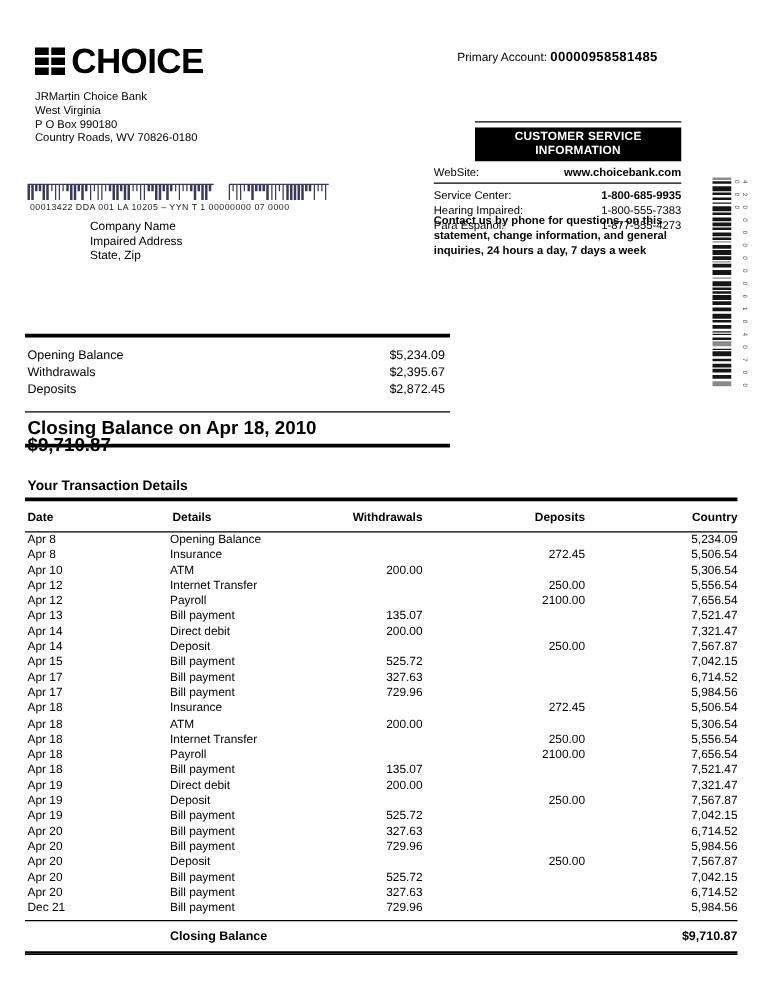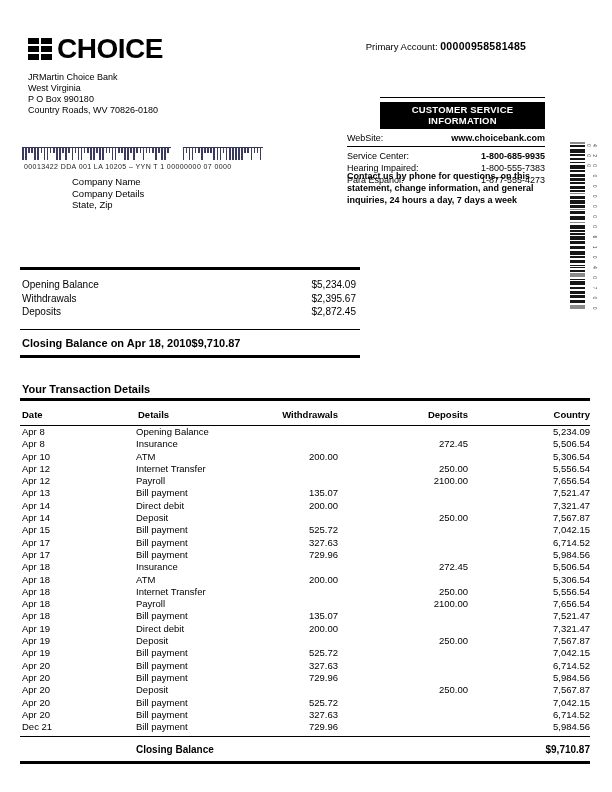--- a/index.html
+++ b/index.html
@@ -40,21 +40,21 @@
   .side-barcode { position:absolute; left:570px; top:142px; width:15px; }
   .side-barcode div { width:15px; }
   .side-digits { position:absolute; left:586px; top:144px; height:170px;
                  writing-mode:vertical-rl; font-size:5px; letter-spacing:3px; color:#444; }
   
   .as-title { position:absolute; left:22px; top:248px; font-size:15px; font-weight:bold; }
   .rule { position:absolute; background:#000; }
   .as-rows { position:absolute; left:22px; top:278px; width:334px; font-size:10px; line-height:13.5px; }
   .as-row { display:flex; justify-content:space-between; }
   .as-closing { position:absolute; left:22px; top:336px; width:334px; display:flex;
-                font-size:11px; font-weight:bold; line-height:14px; }
+                font-size:15px; font-weight:bold; line-height:14px;flex-direction:column; }
   
   .tx-title { position:absolute; left:22px; top:383px; font-size:11px; font-weight:bold; }
   .tx-table { position:absolute; left:20px; top:403px; width:570px; }
   .tx-grid { display:grid; grid-template-columns:116px 112px 90px 130px 122px; }
   .tx-grid > div:nth-child(3), .tx-grid > div:nth-child(4), .tx-grid > div:nth-child(5) { text-align:right; }
   .tx-head { font-size:9.5px; font-weight:bold; padding:6px 0 5px; }
   .tx-head > div { padding-left:2px; }
   .tx-headrule { height:1px; background:#000; }
   .tx-rows .tx-grid { font-size:9.5px; line-height:12.3px; }
   .tx-rows .tx-grid > div:first-child, .tx-head > div:first-child { padding-left:2px; }
@@ -193,21 +193,21 @@
         <span class="mbar" style="height: 5px;"></span>
         <span class="mbar" style="height: 12px;"></span>
         <span class="mbar" style="height: 5px;"></span>
         <span class="mbar" style="height: 5px;"></span>
         <span class="mbar" style="height: 12px;"></span>
       </div>
     </div>
   <div class="mail-codeline">00013422 DDA 001 LA 10205 – YYN T 1 00000000 07 0000</div>
   <div class="recipient">
     <div>Company Name</div>
-    <div>Company Details</div>
+    <div>Impaired Address</div>
     <div>State, Zip</div>
   </div>
 
   <div class="side-barcode">
       <div style="height: 2px; margin-bottom: 1px; background: rgb(138, 138, 138);"></div>
       <div style="height: 2px; margin-bottom: 2px; background: rgb(22, 22, 22);"></div>
       <div style="height: 4px; margin-bottom: 1px; background: rgb(22, 22, 22);"></div>
       <div style="height: 2px; margin-bottom: 2px; background: rgb(22, 22, 22);"></div>
       <div style="height: 2px; margin-bottom: 2px; background: rgb(22, 22, 22);"></div>
       <div style="height: 1px; margin-bottom: 2px; background: rgb(22, 22, 22);"></div>

